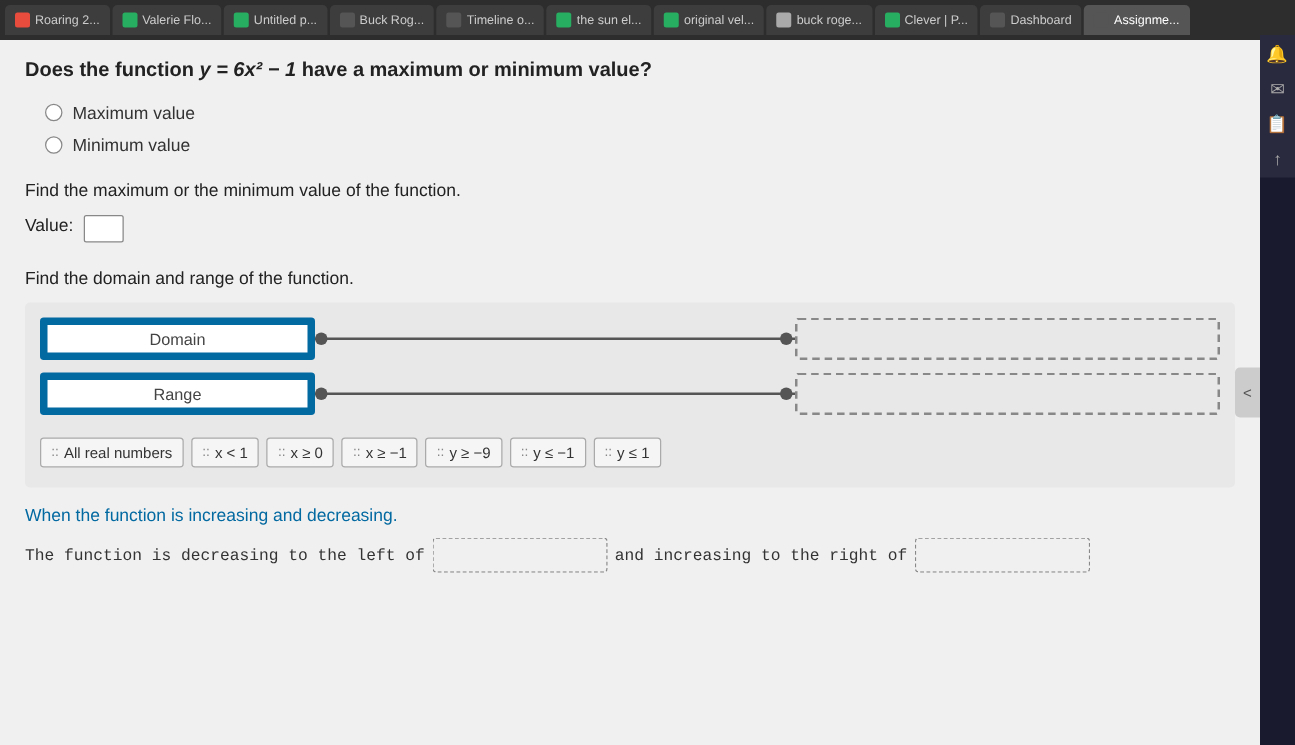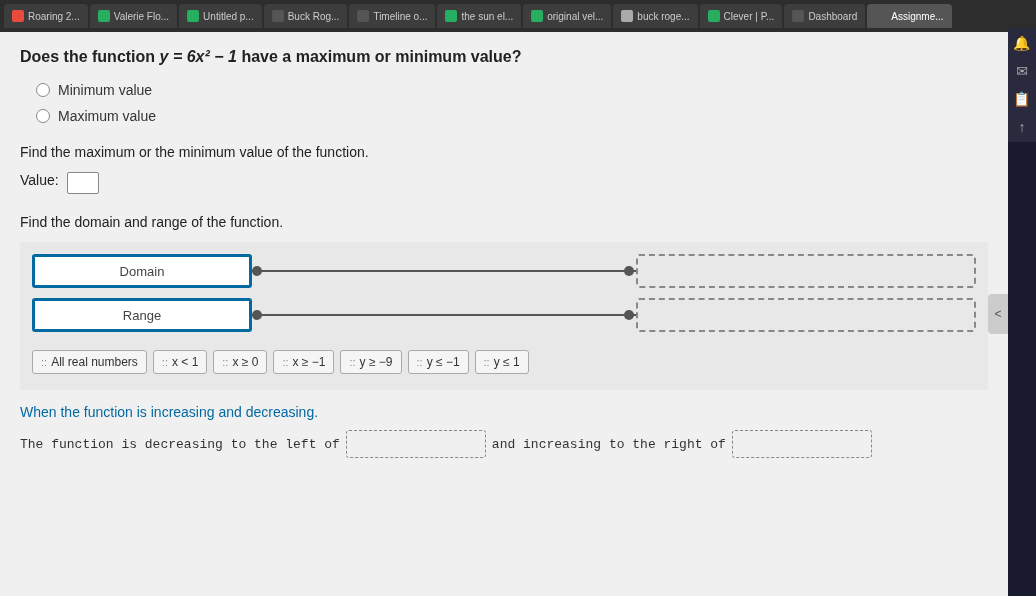--- a/index.html
+++ b/index.html
@@ -168,21 +168,21 @@
       margin-bottom: 10px;
       gap: 0;
     }
 
     .dr-row:last-child {
       margin-bottom: 0;
     }
 
     .dr-box {
       background: #fff;
-      border: 3px solid #0369a1;
+      border: 6px solid #0369a1;
       border-radius: 3px;
       width: 220px;
       height: 34px;
       display: flex;
       align-items: center;
       justify-content: center;
       font-size: 13px;
       color: #444;
     }
 
@@ -369,25 +369,25 @@
 
   <div class="question-title">
     <span>Does the function </span>
     <span class="math-inline">y = 6x² − 1</span>
     <span> have a maximum or minimum value?</span>
   </div>
 
   <div class="radio-group">
     <div class="radio-option">
       <div class="radio-circle"></div>
-      <span>Minimum value</span>
+      <span>Maximum value</span>
     </div>
     <div class="radio-option">
       <div class="radio-circle"></div>
-      <span>Maximum value</span>
+      <span>Minimum value</span>
     </div>
   </div>
 
   <div class="section-label">Find the maximum or the minimum value of the function.</div>
 
   <div class="value-row">
     <span class="value-label">Value:</span>
     <div class="value-input"></div>
   </div>
 

